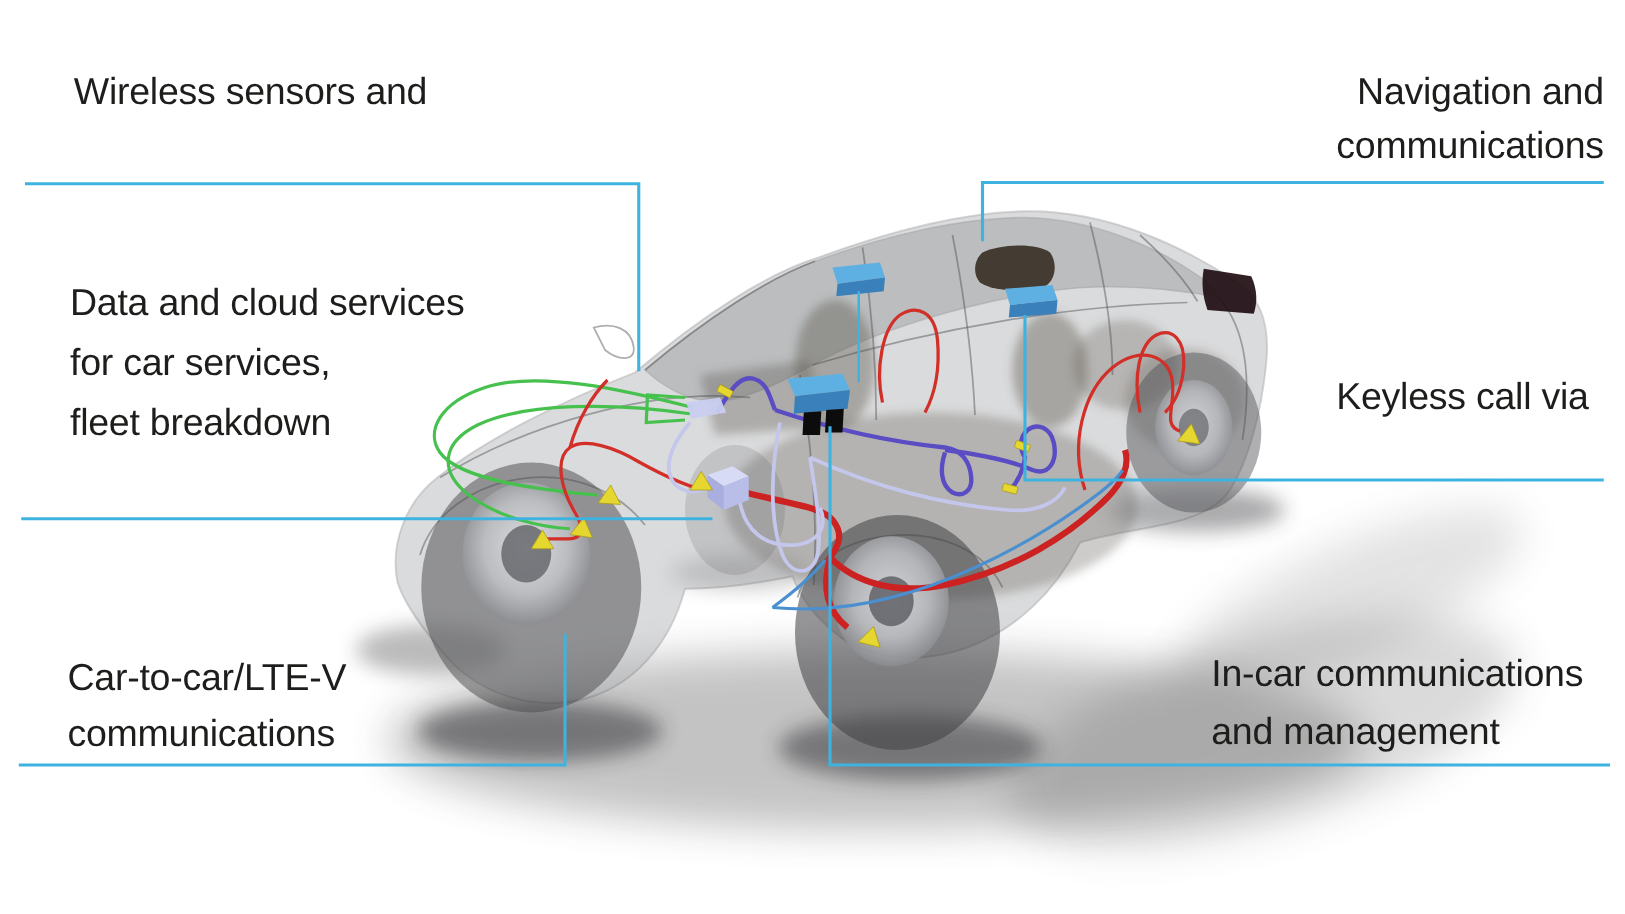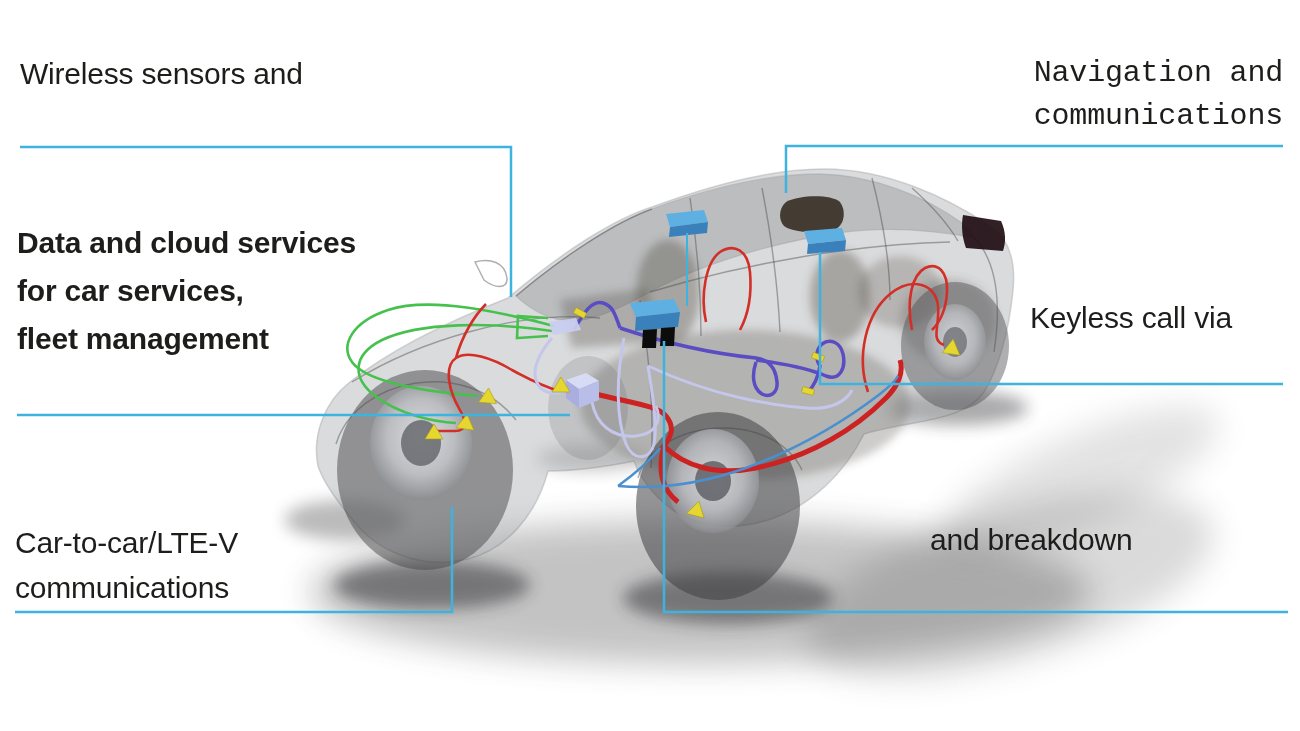--- a/index.html
+++ b/index.html
@@ -1,24 +1,24 @@
 <!DOCTYPE html>
 <html><head>
 <meta charset="utf-8">
 <style>
   html,body{margin:0;padding:0;background:#fff;}
   #page{position:relative;width:1300px;height:731px;overflow:hidden;background:#ffffff;
         font-family:"Liberation Sans", sans-serif;}
   #car-svg{position:absolute;left:0;top:0;width:1300px;height:731px;}
-  .label{position:absolute;color:#1d1d1b;font-size:30px;font-weight:400;letter-spacing:-0.2px;white-space:nowrap;}
+  .label{position:absolute;color:#1d1d1b;font-size:30px;font-weight:400;letter-spacing:-0.2px;white-space:nowrap;margin-left:39px;}
   .label .ln{display:block;}
   .lh43 .ln{line-height:43px;}
   .lh45 .ln{line-height:45px;}
   .lh46 .ln{line-height:46px;}
-  .lh48 .ln{line-height:48px;font-weight:bold;}
+  .lh48 .ln{line-height:48px;}
   .ralign{text-align:right;}
   svg .w{fill:none;}
 </style>
 </head>
 <body>
 
 <div id="page">
 
   <svg id="car-svg" viewBox="0 0 1300 731">
     <defs>
@@ -194,34 +194,35 @@
     </g>
   </svg>
 
   <div class="label lh43" style="left:20px;top:52px;">
     <span class="ln">Wireless sensors and</span>
   </div>
 
   <div class="label lh48" style="left:17px;top:219px;">
     <span class="ln">Data and cloud services</span>
     <span class="ln">for car services,</span>
-    <span class="ln">fleet management</span>
+    <span class="ln">fleet breakdown</span>
   </div>
 
   <div class="label lh45" style="left:15px;top:520px;">
     <span class="ln">Car-to-car/LTE-V</span>
     <span class="ln">communications</span>
   </div>
 
-  <div class="label lh43 ralign" style="right:17px;top:52px;font-family:Liberation Mono, monospace;">
+  <div class="label lh43 ralign" style="right:17px;top:52px;">
     <span class="ln">Navigation and</span>
     <span class="ln">communications</span>
   </div>
 
   <div class="label lh43" style="left:1030px;top:296px;">
     <span class="ln">Keyless call via</span>
   </div>
 
   <div class="label lh46" style="left:930px;top:517px;">
-    <span class="ln">and breakdown</span>
+    <span class="ln">In-car communications</span>
+    <span class="ln">and management</span>
   </div>
 
 </div>
 
 </body></html>

